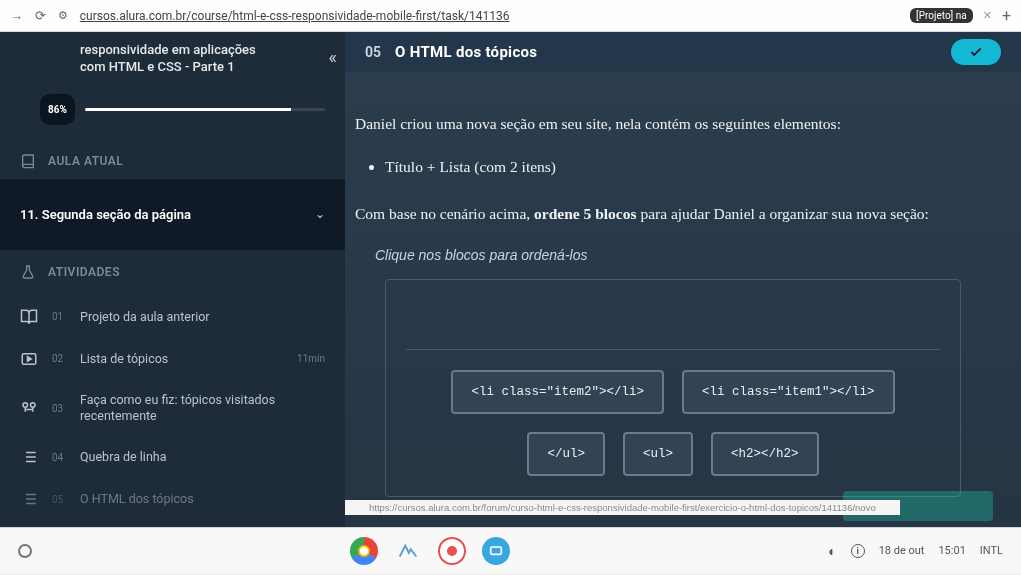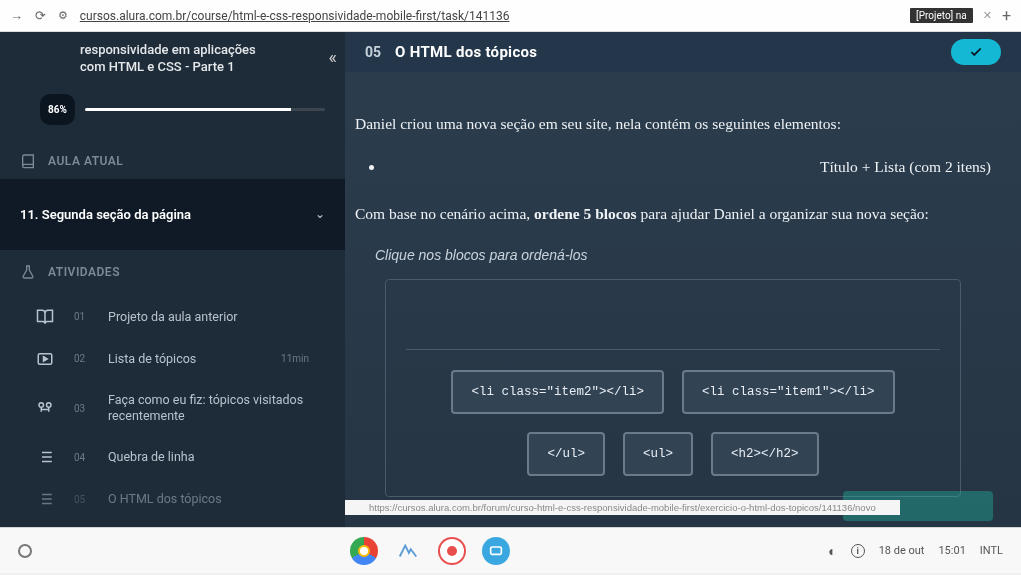--- a/index.html
+++ b/index.html
@@ -2,56 +2,56 @@
 <html><head>
 <meta charset="utf-8">
 <style>
   * { box-sizing: border-box; margin: 0; padding: 0; }
   html, body { width: 1021px; height: 575px; font-family: -apple-system, BlinkMacSystemFont, "Segoe UI", Roboto, sans-serif; overflow: hidden; background: #f0f0f0; }
   
   .browser-bar { height: 32px; background: #fefefe; display: flex; align-items: center; padding: 0 10px; gap: 12px; border-bottom: 1px solid #ddd; font-size: 13px; color: #555; }
   .browser-bar .nav-btn { color: #666; cursor: pointer; }
   .browser-bar .url { flex: 1; color: #444; font-size: 12px; text-decoration: underline; }
   .browser-bar .tab-area { display: flex; gap: 10px; align-items: center; font-size: 11px; color: #333; }
-  .browser-bar .tab-chip { background: #333; color: #fff; padding: 2px 6px; border-radius: 1px; font-size: 10px; }
+  .browser-bar .tab-chip { background: #333; color: #fff; padding: 2px 6px; border-radius: 6px; font-size: 10px; }
   
   .app { display: flex; height: 495px; background: #1a2a3a; }
   
   .sidebar { width: 345px; background: #1e2b38; color: #fff; display: flex; flex-direction: column; overflow: hidden; }
   .course-header { padding: 10px 20px 10px 80px; position: relative; }
   .course-header .title { font-size: 13px; line-height: 1.3; color: #e5e8eb; font-weight: 500;}
   .collapse { position: absolute; right: 8px; top: 14px; color: #ccc; font-size: 18px; cursor: pointer;}
   .progress-row { display: flex; align-items: center; gap: 10px; padding: 8px 20px 14px 40px; }
   .progress-badge { background: #0b1520; color: #fff; font-size: 10px; padding: 10px 8px; border-radius: 10px; font-weight: bold; }
   .progress-bar { flex: 1; height: 3px; background: #3a4550; border-radius: 2px; overflow: hidden; }
   .progress-fill { height: 100%; background: #fff; }
   
   .section-label { display: flex; align-items: center; gap: 12px; padding: 14px 20px 10px; color: #7a8a99; font-size: 12px; font-weight: 600; letter-spacing: 0.5px; }
   .section-label svg { width: 16px; height: 16px; }
   
   .current-lesson { background: #0f1a26; padding: 28px 20px; display: flex; justify-content: space-between; align-items: center; cursor: pointer; }
   .current-lesson .name { color: #fff; font-size: 13px; font-weight: 600; }
   .current-lesson .chev { color: #ccc; font-size: 12px; }
   
   .activities { padding-top: 6px; }
-  .activity { display: flex; align-items: center; gap: 20px; padding: 12px 36px; color: #b8c3cd; font-size: 12.5px; cursor: pointer; }
+  .activity { display: flex; align-items: center; gap: 14px; padding: 12px 20px; color: #b8c3cd; font-size: 12.5px; cursor: pointer; }
   .activity .idx { font-size: 10px; color: #6b7a88; width: 14px; }
   .activity .act-icon { width: 18px; height: 18px; flex-shrink: 0; display: flex; align-items: center; justify-content: center;}
   .activity .act-label { flex: 1; line-height: 1.3; }
   .activity .meta { font-size: 10px; color: #6b7a88; }
   
   .main { flex: 1; background: #2a3a4a; background: linear-gradient(180deg,#2c3d4e 0%, #253544 100%); color: #f0f0f0; display: flex; flex-direction: column; position: relative; }
   .main-header { height: 40px; background: #23364a; display: flex; align-items: center; padding: 0 20px; gap: 14px; color: #fff; overflow:hidden;}
   .main-header .num { font-size: 14px; font-weight: bold; color:#c8d2dc;}
   .main-header .title { font-size: 15px; font-weight: bold; letter-spacing: 0.3px; white-space:nowrap;}
   .main-header .right-btn { margin-left: auto; background: #15b8d4; border-radius: 20px; padding: 6px 18px; font-size: 12px; color:#0b1520; font-weight:600; display:flex; align-items:center; gap:6px;}
   
   .content { padding: 40px 30px 20px 10px; font-size: 15.5px; line-height: 1.6; color: #eef2f5; font-family: Georgia, serif; }
   .content p { margin-bottom: 18px; }
-  .content ul { margin: 0 0 22px 30px; text-align: right; }
+  .content ul { margin: 0 0 22px 30px; }
   .content li { margin-bottom: 6px; }
   .content strong { font-weight: bold; }
   .hint { font-style: italic; font-size: 14px; color: #c9d3dc; margin: 4px 0 12px 20px; font-family: -apple-system, sans-serif;}
   
   .exercise { margin: 0 30px 0 30px; border: 1px solid #4a5a6a; border-radius: 4px; padding: 20px; display: flex; flex-direction: column; gap: 20px; }
   .dropzone { border-bottom: 1px solid #4a5a6a; height: 50px; }
   .blocks { display: flex; gap: 18px; justify-content: center; flex-wrap: wrap; }
   .block { border: 2px solid #6a7a8a; background: #324354; padding: 10px 18px; border-radius: 4px; font-family: "Courier New", monospace; font-size: 12.5px; color: #e8eef4; cursor: pointer; white-space: nowrap;  font-weight:500;}
   
   .bottom-action { position:absolute; right:28px; bottom:6px; background:#20c8b0; opacity:0.35; border-radius:4px; width:150px; height:30px;}

